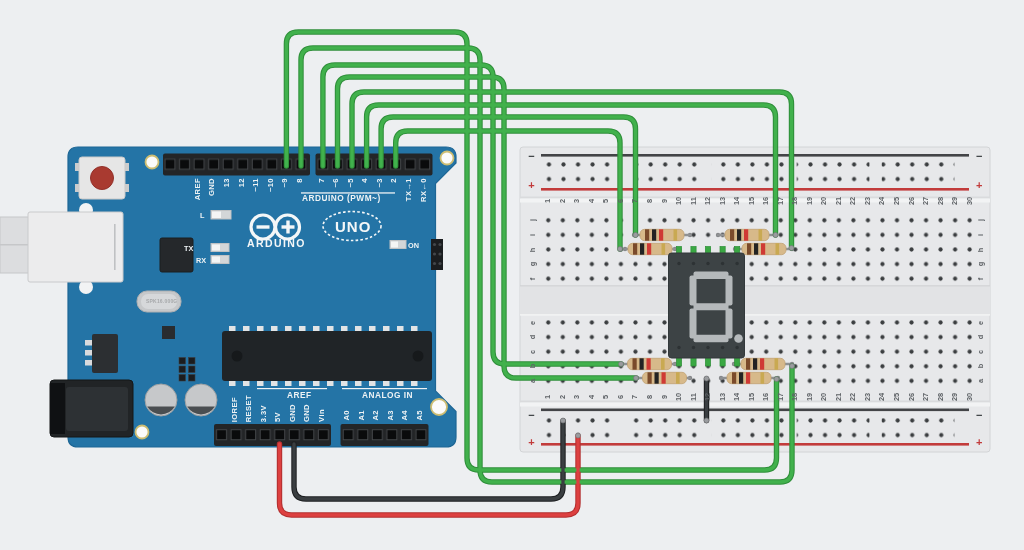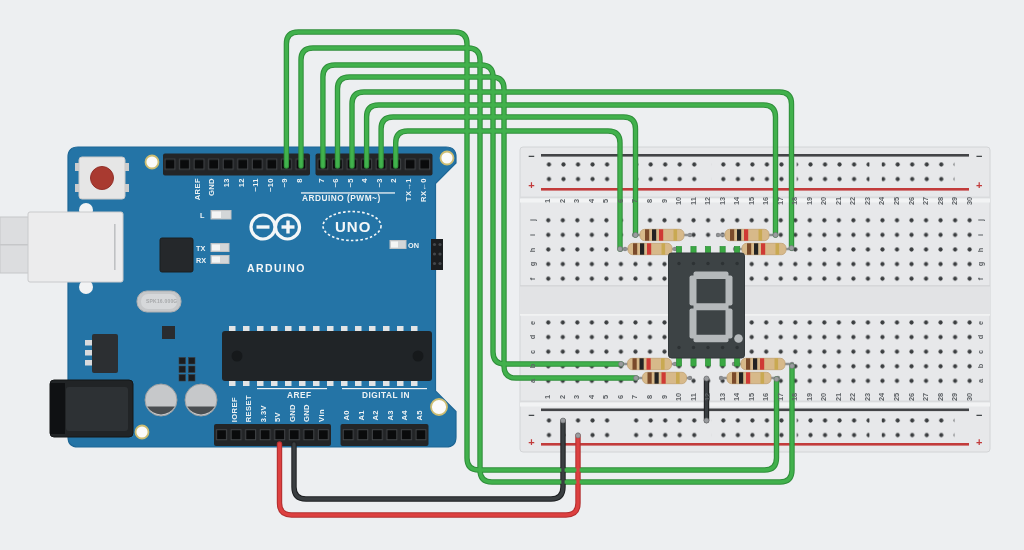--- a/index.html
+++ b/index.html
@@ -356,28 +356,28 @@
     <circle cx="776.5" cy="379" r="2.5"></circle>
         <circle cx="792" cy="366" r="2.5"></circle>
     <circle cx="578" cy="435.5" r="2.5"></circle>
         <circle cx="563" cy="420.5" r="2.5"></circle>
     <circle cx="706.5" cy="378.5" r="2.5"></circle>
         <circle cx="706.5" cy="420.5" r="2.5"></circle>
   </g>
 </svg>
 
 <span class="lab hlabel" style="left:302px;top:194px">ARDUINO (PWM~)</span>
-<span class="lab brand" style="left:247px;top:263px">ARDUINO</span>
+<span class="lab brand" style="left:247px;top:238px">ARDUINO</span>
 <span class="lab uno" style="left:335px;top:219px">UNO</span>
 <span class="lab ledlab" style="left:200px;top:211.5px">L</span>
-<span class="lab ledlab" style="left:196px;top:244.5px">TX</span>
+<span class="lab ledlab" style="left:184px;top:244.5px">TX</span>
 <span class="lab ledlab" style="left:196px;top:256.5px">RX</span>
 <span class="lab ledlab" style="left:408px;top:241.5px">ON</span>
 <span class="lab hlabel" style="left:287px;top:391px">AREF</span>
-<span class="lab hlabel" style="left:362px;top:391px">DIGITAL IN</span>
+<span class="lab hlabel" style="left:362px;top:391px">ANALOG IN</span>
 <span class="lab xtal" style="left:146px;top:299px">SPK16.000G</span>
 <div id="gen-labels">
       <span class="vt" style="left: 193.9px; top: 178px;">AREF</span>
       <span class="vt" style="left: 208.45px; top: 178px;">GND</span>
       <span class="vt" style="left: 223px; top: 178px;">13</span>
       <span class="vt" style="left: 237.55px; top: 178px;">12</span>
       <span class="vt" style="left: 252.1px; top: 178px;">~11</span>
       <span class="vt" style="left: 266.65px; top: 178px;">~10</span>
       <span class="vt" style="left: 281.2px; top: 178px;">~9</span>
       <span class="vt" style="left: 295.75px; top: 178px;">8</span>

